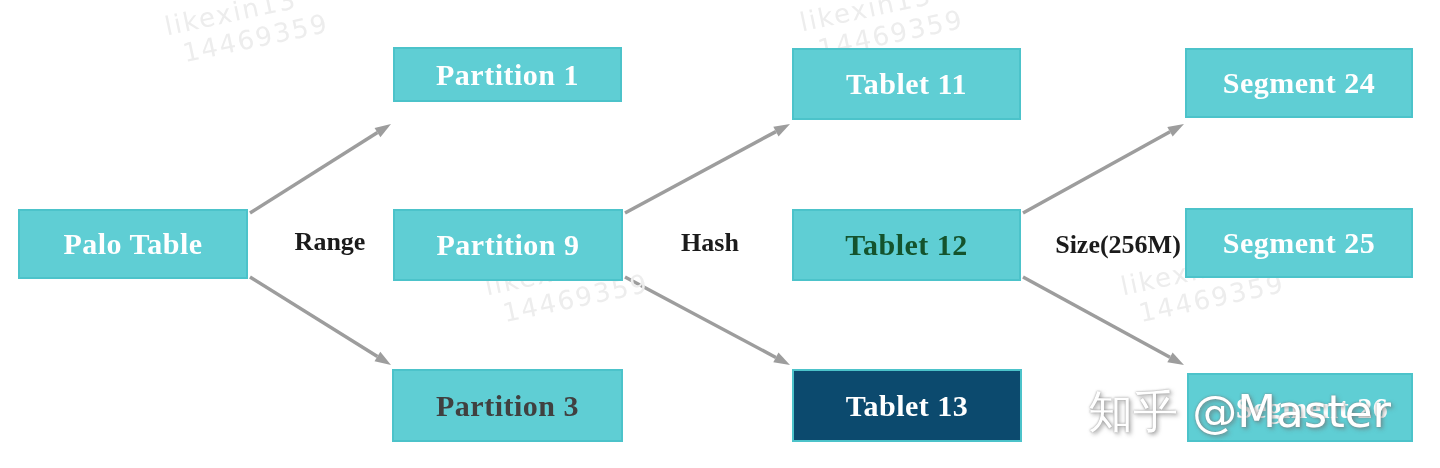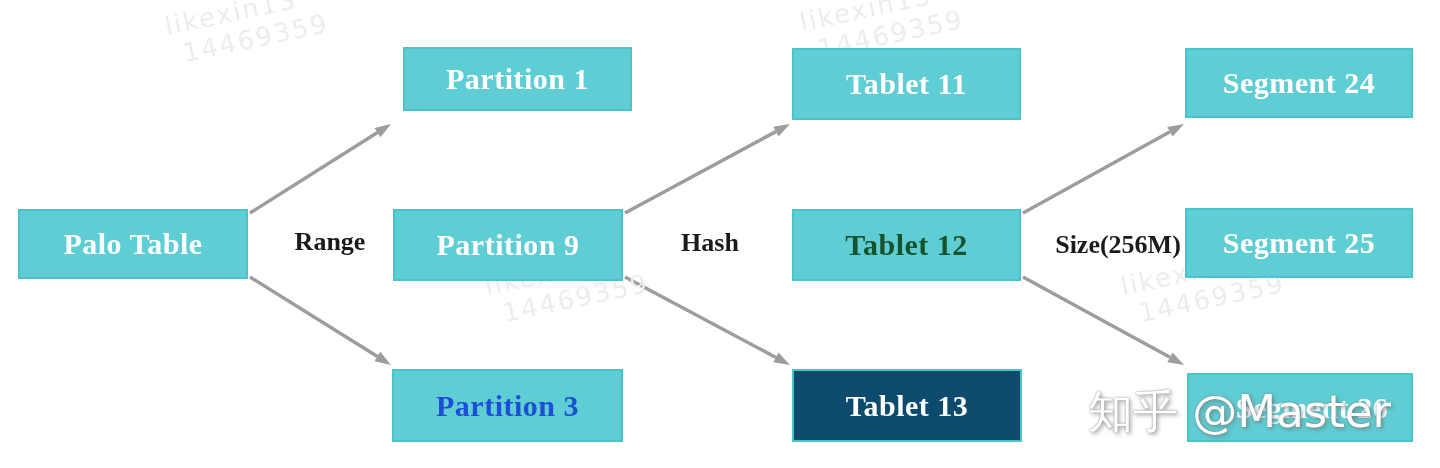--- a/index.html
+++ b/index.html
@@ -87,23 +87,23 @@
         <line x1="625" y1="277" x2="775.8823529411765" y2="357.47058823529414" stroke="#9d9d9d" stroke-width="3.5"></line>
         <polygon points="790,365 773.2941176470588,362.32352941176475 778.4705882352941,352.61764705882354" fill="#9d9d9d"></polygon>
         <line x1="1023" y1="213" x2="1169.9971044894876" y2="131.74073105860623" stroke="#9d9d9d" stroke-width="3.5"></line>
         <polygon points="1184,124 1172.6579807908836,136.55422639034487 1167.3362281880916,126.9272357268676" fill="#9d9d9d"></polygon>
         <line x1="1023" y1="277" x2="1169.960341334409" y2="357.3261493007949" stroke="#9d9d9d" stroke-width="3.5"></line>
         <polygon points="1184,365 1167.3224551565572,362.1522819670919 1172.5982275122606,352.5000166344979" fill="#9d9d9d"></polygon>
       </g>
   </svg>
   <div id="nodes-layer">
       <div class="node" style="left: 18px; top: 209px; width: 230px; height: 70px; background: rgb(95, 206, 212); border: 2px solid rgb(76, 195, 202); color: rgb(255, 255, 255);">Palo Table</div>
-      <div class="node" style="left: 403px; top: 47px; width: 229px; height: 64px; background: rgb(95, 206, 212); border: 2px solid rgb(76, 195, 202); color: rgb(255, 255, 255);">Partition 1</div>
+      <div class="node" style="left: 393px; top: 47px; width: 229px; height: 55px; background: rgb(95, 206, 212); border: 2px solid rgb(76, 195, 202); color: rgb(255, 255, 255);">Partition 1</div>
       <div class="node" style="left: 393px; top: 209px; width: 230px; height: 72px; background: rgb(95, 206, 212); border: 2px solid rgb(76, 195, 202); color: rgb(255, 255, 255);">Partition 9</div>
-      <div class="node" style="left: 392px; top: 369px; width: 231px; height: 73px; background: rgb(95, 206, 212); border: 2px solid rgb(76, 195, 202); color: #1d4ed8;">Partition 3</div>
+      <div class="node" style="left: 392px; top: 369px; width: 231px; height: 73px; background: rgb(95, 206, 212); border: 2px solid rgb(76, 195, 202); color: #404040;">Partition 3</div>
       <div class="node" style="left: 792px; top: 48px; width: 229px; height: 72px; background: rgb(95, 206, 212); border: 2px solid rgb(76, 195, 202); color: rgb(255, 255, 255);">Tablet 11</div>
       <div class="node" style="left: 792px; top: 209px; width: 229px; height: 72px; background: rgb(95, 206, 212); border: 2px solid rgb(76, 195, 202); color: #14532d;">Tablet 12</div>
       <div class="node" style="left: 792px; top: 369px; width: 230px; height: 73px; background: #0c4a6e; border: 2px solid rgb(76, 195, 202); color: rgb(255, 255, 255);">Tablet 13</div>
       <div class="node" style="left: 1185px; top: 48px; width: 228px; height: 70px; background: rgb(95, 206, 212); border: 2px solid rgb(76, 195, 202); color: rgb(255, 255, 255);">Segment 24</div>
       <div class="node" style="left: 1185px; top: 208px; width: 228px; height: 70px; background: rgb(95, 206, 212); border: 2px solid rgb(76, 195, 202); color: rgb(255, 255, 255);">Segment 25</div>
       <div class="node" style="left: 1187px; top: 373px; width: 226px; height: 69px; background: rgb(95, 206, 212); border: 2px solid rgb(76, 195, 202); color: rgb(255, 255, 255); padding-left: 24px;">Segment 26</div>
     </div>
   <div id="labels-layer">
       <div class="edge-label" style="left: 319px; top: 242px; color: rgb(27, 27, 27);">Range</div>
       <div class="edge-label" style="left: 699px; top: 243px; color: rgb(27, 27, 27);">Hash</div>

